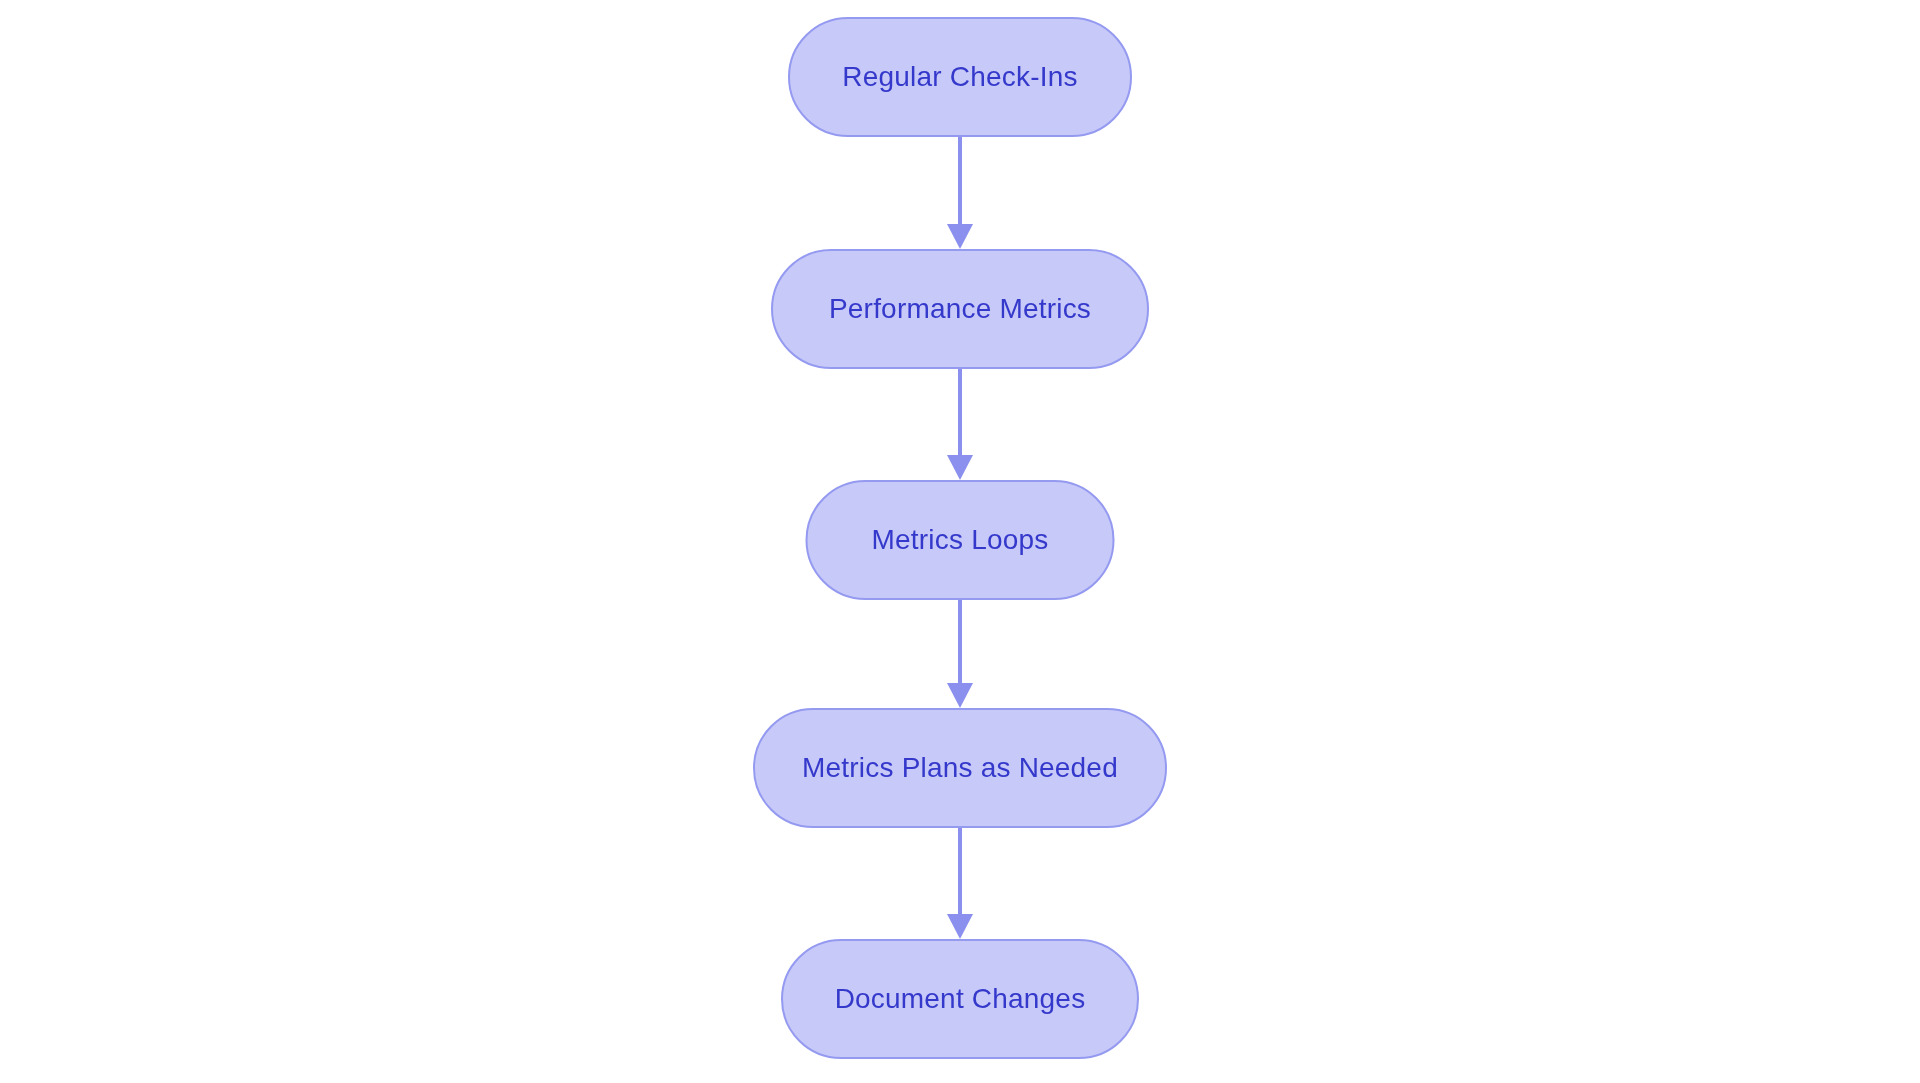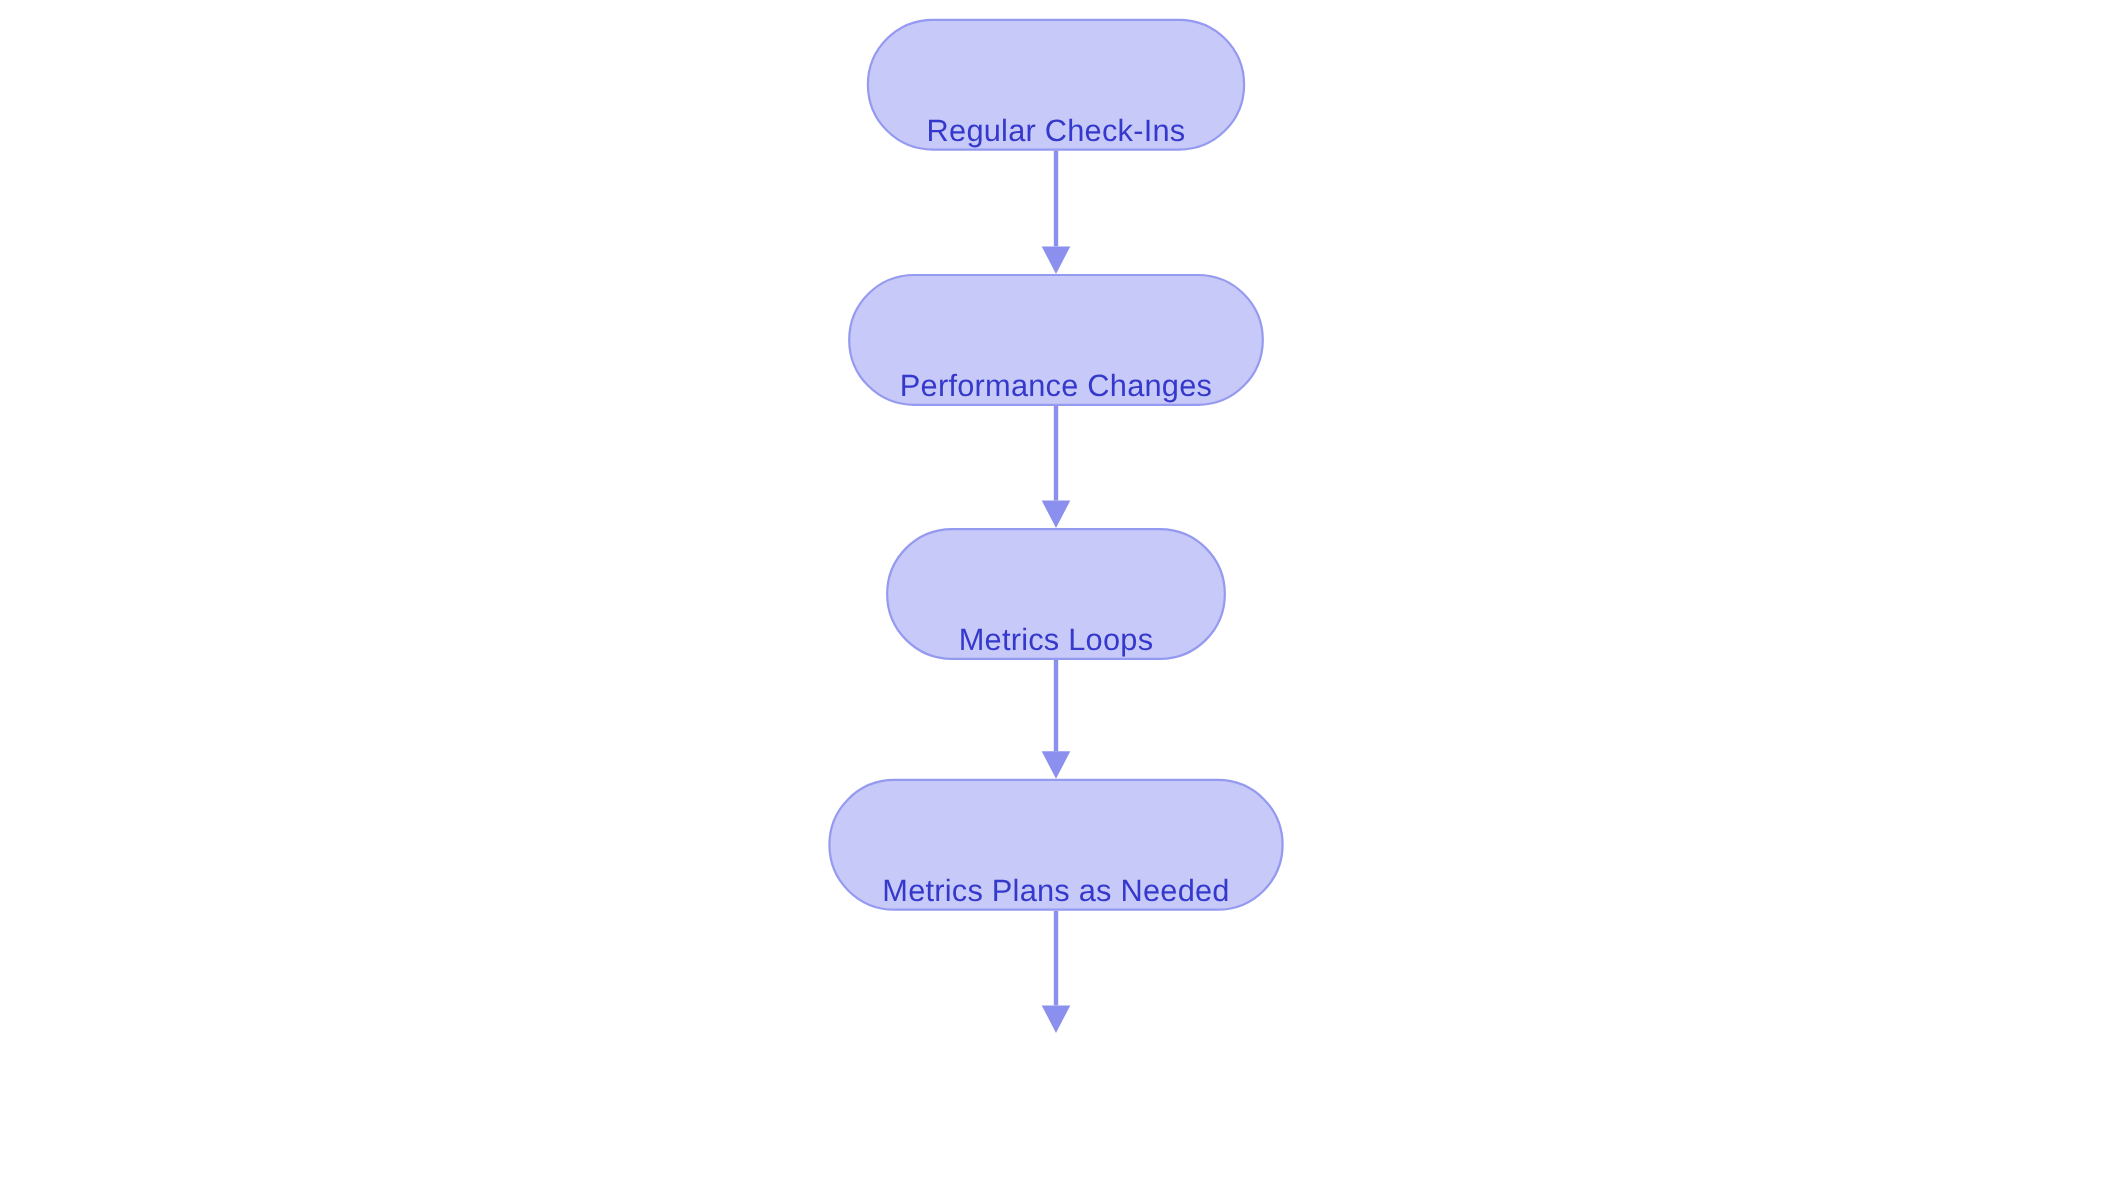--- a/index.html
+++ b/index.html
@@ -23,21 +23,21 @@
   }
   .flow-node {
     position: absolute;
     left: 50%;
     transform: translateX(-50%);
     height: 120px;
     background: var(--node-fill);
     border: 2px solid var(--node-border);
     border-radius: 60px;
     display: flex;
-    align-items: flex-end;
+    align-items: center;
     justify-content: center;
     font-size: 28px;
     letter-spacing: 0.2px;
     color: var(--node-text);
     white-space: nowrap;
   }
   .node-1 { top: 17px;  width: 344px; }
   .node-2 { top: 249px; width: 378px; }
   .node-3 { top: 480px; width: 309px; }
   .node-4 { top: 708px; width: 414px; }
@@ -76,21 +76,21 @@
   <div class="flow-node node-1">
     <span>Regular Check-Ins</span>
   </div>
 
   <div class="flow-arrow arrow-1">
     <div class="arrow-stem"></div>
     <div class="arrow-head"></div>
   </div>
 
   <div class="flow-node node-2">
-    <span>Performance Changes</span>
+    <span>Performance Metrics</span>
   </div>
 
   <div class="flow-arrow arrow-2">
     <div class="arrow-stem"></div>
     <div class="arrow-head"></div>
   </div>
 
   <div class="flow-node node-3">
     <span>Metrics Loops</span>
   </div>
@@ -102,14 +102,17 @@
 
   <div class="flow-node node-4">
     <span>Metrics Plans as Needed</span>
   </div>
 
   <div class="flow-arrow arrow-4">
     <div class="arrow-stem"></div>
     <div class="arrow-head"></div>
   </div>
 
+  <div class="flow-node node-5">
+    <span>Document Changes</span>
+  </div>
 
 </div>
 
 </body></html>

